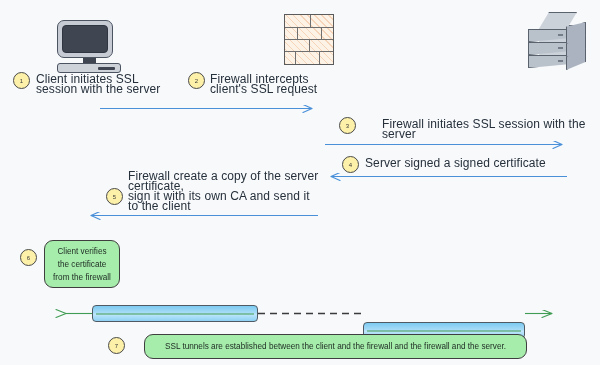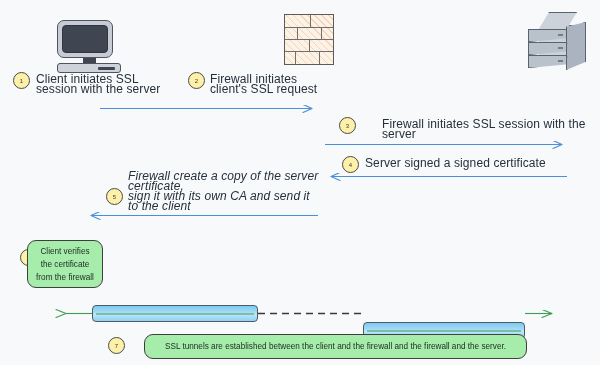--- a/index.html
+++ b/index.html
@@ -176,44 +176,44 @@
 
 <div class="abs badge" style="left:13px;top:72px;">
   <span>1</span>
 </div>
 <div class="abs steptxt" style="left:36px;top:74px;width:130px;">Client initiates SSL
 session with the server</div>
 
 <div class="abs badge" style="left:188px;top:72px;">
   <span>2</span>
 </div>
-<div class="abs steptxt" style="left:210px;top:74px;width:130px;">Firewall initiates
+<div class="abs steptxt" style="left:210px;top:74px;width:130px;">Firewall intercepts
 client's SSL request</div>
 
 <div class="abs badge" style="left:339px;top:117px;">
   <span>3</span>
 </div>
 <div class="abs steptxt" style="left:382px;top:119px;width:230px;">Firewall initiates SSL session with the server</div>
 
 <div class="abs badge" style="left:342px;top:156px;">
   <span>4</span>
 </div>
 <div class="abs steptxt" style="left:365px;top:158px;width:215px;">Server signed a signed certificate</div>
 
 <div class="abs badge" style="left:106px;top:188px;">
   <span>5</span>
 </div>
-<div class="abs steptxt" style="left:128px;top:171px;width:215px;font-style:italic;">Firewall create a copy of the server certificate,
+<div class="abs steptxt" style="left:128px;top:171px;width:215px;">Firewall create a copy of the server certificate,
 sign it with its own CA and send it
 to the client</div>
 
 <div class="abs badge" style="left:20px;top:249px;">
   <span>6</span>
 </div>
-<div class="abs gbox" style="left:27px;top:240px;width:76px;height:48px;">Client verifies
+<div class="abs gbox" style="left:44px;top:240px;width:76px;height:48px;">Client verifies
 the certificate
 from the firewall</div>
 
 <div class="abs tunnel" style="left:92px;top:305px;width:166px;height:17px;">
   <span class="lbl-hidden">SSL tunnel client ↔ firewall</span>
 </div>
 <div class="abs tunnel" style="left:363px;top:305px;width:162px;height:17px;">
   <span class="lbl-hidden">SSL tunnel firewall ↔ server</span>
 </div>
 

